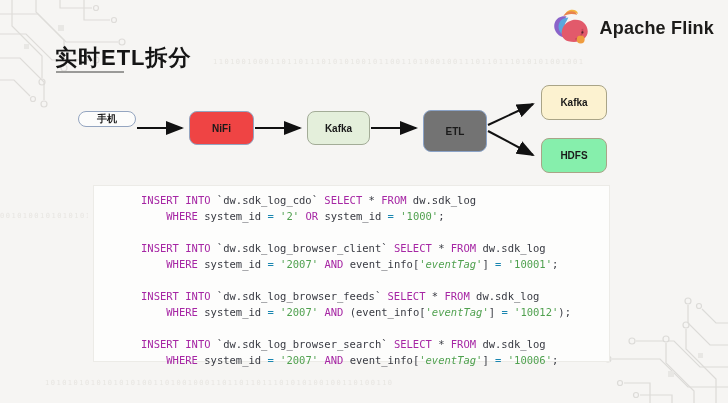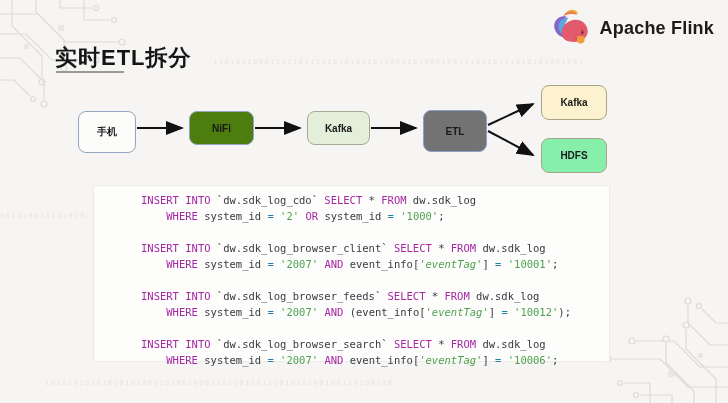--- a/index.html
+++ b/index.html
@@ -119,22 +119,22 @@
       </defs>
       <g stroke="#111" stroke-width="2">
         <line x1="137" y1="128" x2="182" y2="128" marker-end="url(#ah)"></line>
         <line x1="255" y1="128" x2="300" y2="128" marker-end="url(#ah)"></line>
         <line x1="371" y1="128" x2="416" y2="128" marker-end="url(#ah)"></line>
         <line x1="488" y1="125" x2="533" y2="104" marker-end="url(#ah)"></line>
         <line x1="488" y1="131" x2="533" y2="155" marker-end="url(#ah)"></line>
       </g>
     </svg>
     <div id="nodes">
-        <div class="node" style="left: 78px; top: 111px; width: 58px; height: 42px; background: rgb(252, 252, 251); border-color: rgb(148, 165, 192);">手机</div>
-        <div class="node" style="left: 189px; top: 111px; width: 65px; height: 34px; background: #4d7c0f; border-color: rgb(148, 165, 192);">NiFi</div>
+        <div class="node" style="left: 78px; top: 111px; width: 58px; height: 16px; background: rgb(252, 252, 251); border-color: rgb(148, 165, 192);">手机</div>
+        <div class="node" style="left: 189px; top: 111px; width: 65px; height: 34px; background: #ef4444; border-color: rgb(148, 165, 192);">NiFi</div>
         <div class="node" style="left: 307px; top: 111px; width: 63px; height: 34px; background: rgb(228, 239, 219); border-color: rgb(163, 172, 151);">Kafka</div>
         <div class="node" style="left: 423px; top: 110px; width: 64px; height: 42px; background: #737373; border-color: rgb(139, 163, 199);">ETL</div>
         <div class="node" style="left: 541px; top: 85px; width: 66px; height: 35px; background: rgb(252, 242, 208); border-color: rgb(169, 164, 135);">Kafka</div>
         <div class="node" style="left: 541px; top: 138px; width: 66px; height: 35px; background: #86efac; border-color: rgb(169, 164, 135);">HDFS</div>
       </div>
   </div>
 
   <pre class="code" id="code"><div class="code-line"><span class="tk-k">INSERT INTO </span><span class="tk-n">`dw.sdk_log_cdo` </span><span class="tk-k">SELECT </span><span class="tk-n">* </span><span class="tk-k">FROM </span><span class="tk-n">dw.sdk_log</span></div><div class="code-line"><span class="tk-n">    </span><span class="tk-k">WHERE </span><span class="tk-n">system_id </span><span class="tk-o">= </span><span class="tk-s">'2' </span><span class="tk-k">OR </span><span class="tk-n">system_id </span><span class="tk-o">= </span><span class="tk-s">'1000'</span><span class="tk-n">;</span></div><div class="code-line"> </div><div class="code-line"><span class="tk-k">INSERT INTO </span><span class="tk-n">`dw.sdk_log_browser_client` </span><span class="tk-k">SELECT </span><span class="tk-n">* </span><span class="tk-k">FROM </span><span class="tk-n">dw.sdk_log</span></div><div class="code-line"><span class="tk-n">    </span><span class="tk-k">WHERE </span><span class="tk-n">system_id </span><span class="tk-o">= </span><span class="tk-s">'2007' </span><span class="tk-k">AND </span><span class="tk-n">event_info[</span><span class="tk-si">'eventTag'</span><span class="tk-n">] </span><span class="tk-o">= </span><span class="tk-s">'10001'</span><span class="tk-n">;</span></div><div class="code-line"> </div><div class="code-line"><span class="tk-k">INSERT INTO </span><span class="tk-n">`dw.sdk_log_browser_feeds` </span><span class="tk-k">SELECT </span><span class="tk-n">* </span><span class="tk-k">FROM </span><span class="tk-n">dw.sdk_log</span></div><div class="code-line"><span class="tk-n">    </span><span class="tk-k">WHERE </span><span class="tk-n">system_id </span><span class="tk-o">= </span><span class="tk-s">'2007' </span><span class="tk-k">AND </span><span class="tk-n">(event_info[</span><span class="tk-si">'eventTag'</span><span class="tk-n">] </span><span class="tk-o">= </span><span class="tk-s">'10012'</span><span class="tk-n">);</span></div><div class="code-line"> </div><div class="code-line"><span class="tk-k">INSERT INTO </span><span class="tk-n">`dw.sdk_log_browser_search` </span><span class="tk-k">SELECT </span><span class="tk-n">* </span><span class="tk-k">FROM </span><span class="tk-n">dw.sdk_log</span></div><div class="code-line"><span class="tk-n">    </span><span class="tk-k">WHERE </span><span class="tk-n">system_id </span><span class="tk-o">= </span><span class="tk-s">'2007' </span><span class="tk-k">AND </span><span class="tk-n">event_info[</span><span class="tk-si">'eventTag'</span><span class="tk-n">] </span><span class="tk-o">= </span><span class="tk-s">'10006'</span><span class="tk-n">;</span></div></pre>
 
 </div>

